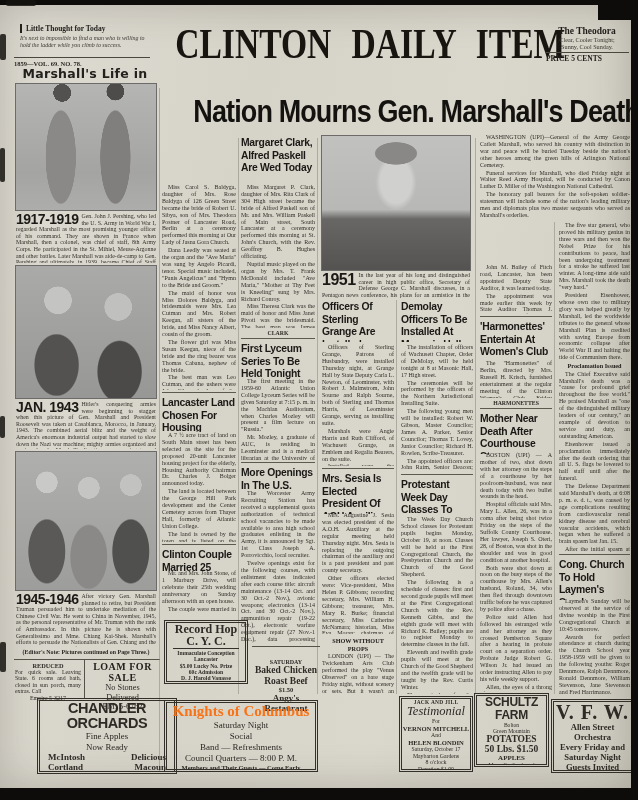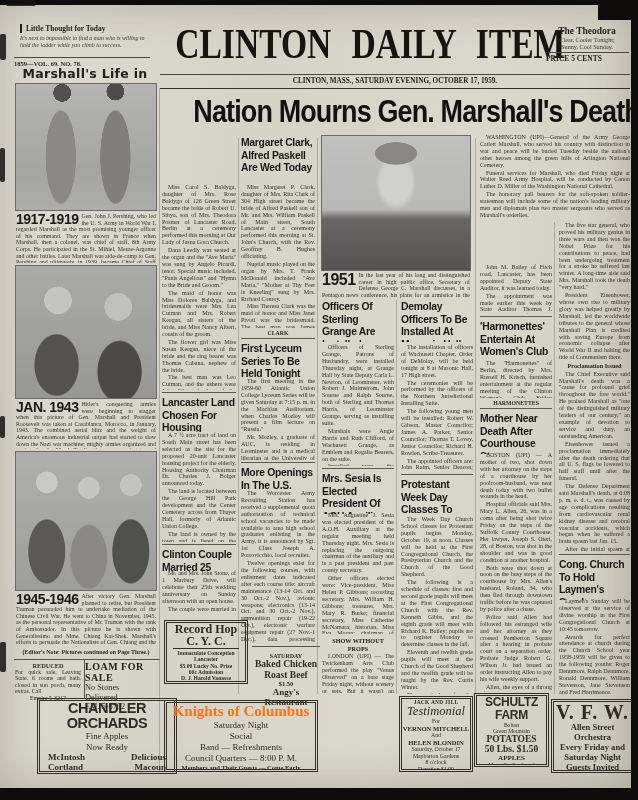--- a/index.html
+++ b/index.html
@@ -60,21 +60,21 @@
              margin:0 3px 0 0;}
   .cap1{left:16px;top:213px;height:50px;}
   .cap2{left:16px;top:401px;height:48px;}
   .cap3{left:16px;top:593px;height:54px;}
   .ed-note{left:14px;top:649px;width:144px;text-align:center;font:bold 5.9px "Liberation Serif",serif;color:#2a2722;}
   .classified-row{left:14px;top:659px;width:146px;height:38px;border-top:1px solid #55524a;display:flex;}
   .cls-left{width:66px;border-right:1px solid #55524a;padding:2px 3px 0 1px;}
   .cls-title{text-align:center;font:bold 6.3px "Liberation Serif",serif;}
   .cls-text{font:5.8px/6.4px "Liberation Serif",serif;text-align:justify;}
   .cls-phone{text-align:center;font:6px "Liberation Serif",serif;}
-  .cls-right{flex:1;text-align:left;padding-top:1px;}
+  .cls-right{flex:1;text-align:center;padding-top:1px;}
   .loam-title{font:bold 10px "Liberation Serif",serif;letter-spacing:.5px;color:#23211d;}
   .loam-line{font:8.3px/9.5px "Liberation Serif",serif;color:#2e2b26;}
 
   
   .main-headline{left:160px;top:94px;width:470px;height:38px;text-align:center;overflow:visible;}
   .main-headline span{display:inline-block;font:800 31px/36px "Liberation Sans",sans-serif;letter-spacing:-1px;
       color:#14120f;white-space:nowrap;transform:scaleX(.87);transform-origin:center;}
   .vr{position:absolute;width:1px;background:#8a867c;opacity:.55;}
   .col-box{overflow:hidden;}
   .h-art{font:700 11.5px/12.6px "Liberation Sans",sans-serif;letter-spacing:-.3px;color:#1b1915;
@@ -95,21 +95,21 @@
 
   
   .boxed{border:1.5px solid #33302a;padding:1px;}
   .boxed-inner{border:1px solid #33302a;height:100%;box-sizing:border-box;text-align:center;overflow:hidden;}
   .ad-title-serif{font:bold 15px/17px "Liberation Serif",serif;color:#f97316;}
   .ad-line{font:8.8px/10.5px "Liberation Serif",serif;color:#2a2722;}
   .recordhop{left:164px;top:620px;width:80px;height:60px;}
   .rh-t1{font:bold 12px/12px "Liberation Serif",serif;}
   .rh-t2{font:bold 12px/13px "Liberation Serif",serif;border-bottom:1px solid #33302a;margin:0 6px 1px;}
   .rh-l{font:bold 5.6px/6.3px "Liberation Serif",serif;}
-  .angys{left:252px;top:646px;width:68px;height:48px;text-align:center;border-top:1px solid #55524a;padding-top:6px;}
+  .angys{left:252px;top:646px;width:68px;height:48px;text-align:center;border-top:1px solid #55524a;padding-top:12px;}
   .angys .a1{font:bold 6px "Liberation Serif",serif;}
   .angys .a2{font:bold 9.5px/10.5px "Liberation Serif",serif;}
   .angys .a3{font:bold 6.5px "Liberation Serif",serif;}
   .angys .a4{font:bold 9px/10px "Liberation Serif",serif;}
   .chandler{left:20px;top:698px;width:136px;height:72px;margin-left:17px;}
   .ch-title{font:800 14.5px/15px "Liberation Sans",sans-serif;letter-spacing:-.4px;}
   .ch-row{display:flex;justify-content:space-between;padding:0 8px;font:bold 9px/10px "Liberation Serif",serif;}
   .knights{left:164px;top:700px;width:150px;height:68px;}
   .kn-line{font:9px/11px "Liberation Serif",serif;}
   .kn-small{font:bold 6.5px/8px "Liberation Serif",serif;}
@@ -148,21 +148,20 @@
   </div>
 
   <div class="abs weather-box">
     <div class="weather-title">The Theodora</div>
     <div class="weather-line">Clear, Cooler Tonight;</div>
     <div class="weather-line">Sunny, Cool Sunday.</div>
     <div class="weather-rule"></div>
     <div class="weather-price">PRICE 5 CENTS</div>
   </div>
 
-  <div class="abs datebar">CLINTON, MASS., SATURDAY EVENING, OCTOBER 17, 1959.</div>
 
   <div class="abs rail-header">Marshall's Life in Pictures</div>
   <div class="abs photo ph1"></div>
   <div class="abs cap cap1">
     <span class="cap-label">1917-1919</span><span>Gen. John J. Pershing, who led the U. S. Army in World War I, regarded Marshall as the most promising younger officer of his command. They are shown in France when Marshall, then a colonel, was chief of staff, 8th Army Corps. He participated in the St. Mihiel, Meuse-Argonne and other battles. Later Marshall was aide-de-camp to Gen. Pershing and ultimately, in 1939, became Chief of Staff with the rank of General. His skill as an organizer was a major factor in building the powerful army that defeated Germany and Japan. Styled a "soldier's soldier," Marshall's interest in war games as a boy led him toward a long and distinguished career.</span>
   </div>
   <div class="abs photo ph2"></div>
   <div class="abs cap cap2">
     <span class="cap-label">JAN. 1943</span><span>Hitler's conquering armies were beginning to stagger when this picture of Gen. Marshall and President Roosevelt was taken at Casablanca, Morocco, in January, 1943. The combined aerial blitz and the weight of America's enormous industrial output had started to slow down the Nazi war machine; mighty armies organized and equipped under Marshall's direction were moving toward Europe to deliver the knockout blow. Ultimate victory had become a settled prospect after the hard decisions of Pearl Harbor, followed by Japan's sweep through the South Pacific. Marshall was one of the President's principal advisers at this conference.</span>
   </div>

